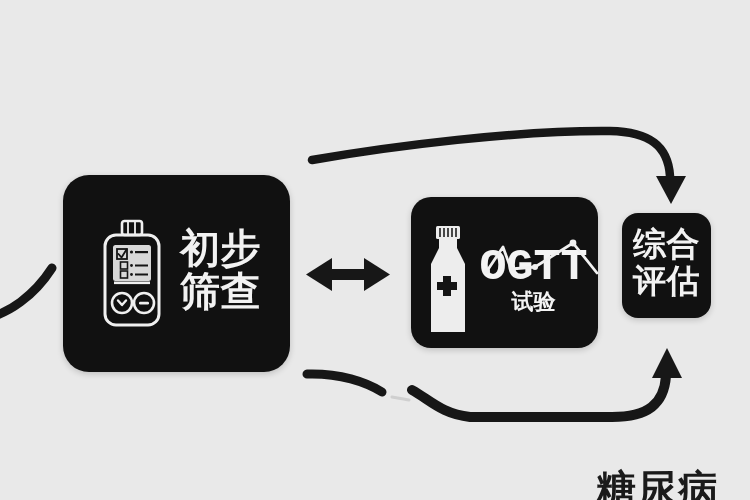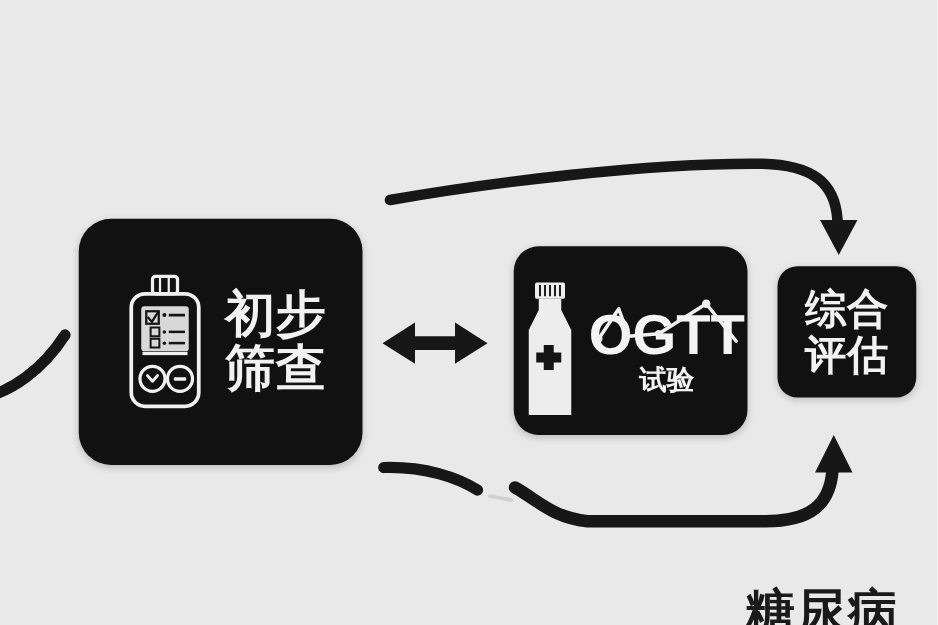--- a/index.html
+++ b/index.html
@@ -6,21 +6,21 @@
     margin: 0;
     padding: 0;
     background: #ffffff;
   }
   #stage {
     position: relative;
     width: 750px;
     height: 500px;
     background: #e9e9e9;
     overflow: hidden;
-    font-family: Liberation Sans, sans-serif;
+    font-family: Liberation Mono, monospace;
   }
 
   
   .card {
     position: absolute;
     background: #111111;
     border-radius: 22px;
     box-shadow: 0 2px 6px rgba(0,0,0,0.18);
     box-sizing: border-box;
   }
@@ -29,21 +29,21 @@
     width: 227px; height: 197px;
     border-radius: 26px;
   }
   #card-ogtt {
     left: 411px; top: 197px;
     width: 187px; height: 151px;
     border-radius: 20px;
   }
   #card-assessment {
     left: 622px; top: 213px;
-    width: 111px; height: 105px;
+    width: 89px; height: 105px;
     border-radius: 16px;
   }
 
   
   .card-inner {
     position: absolute;
     inset: 0;
     display: flex;
     align-items: center;
     justify-content: center;

